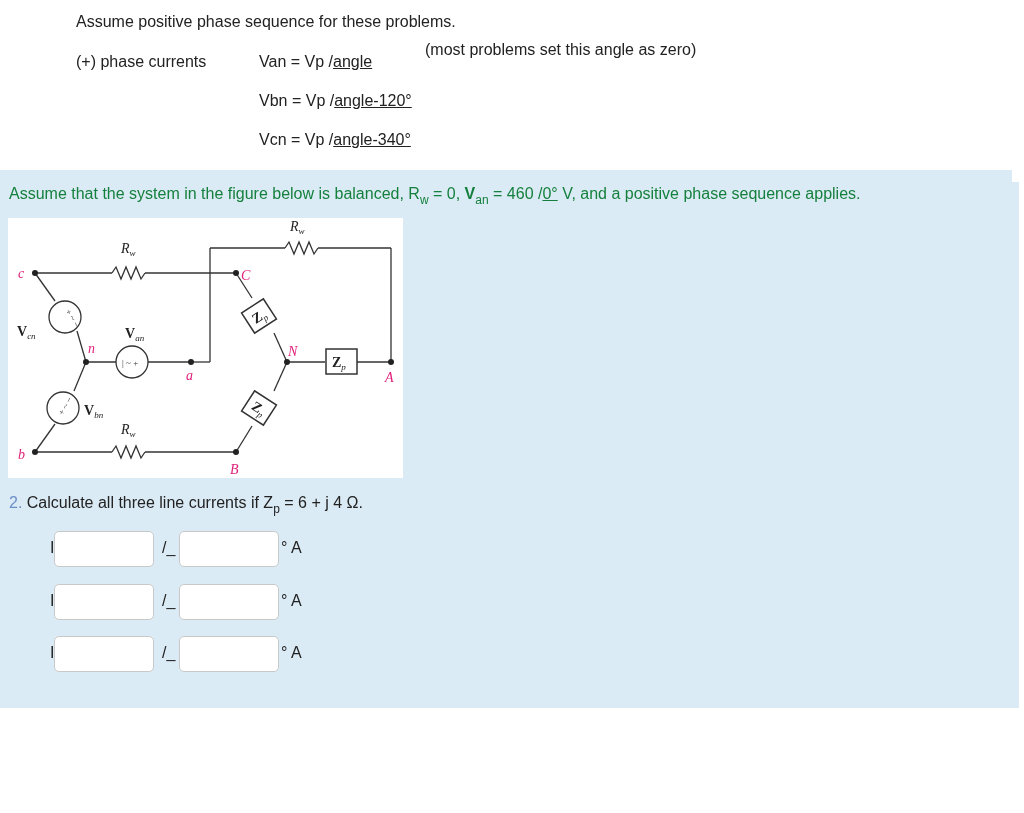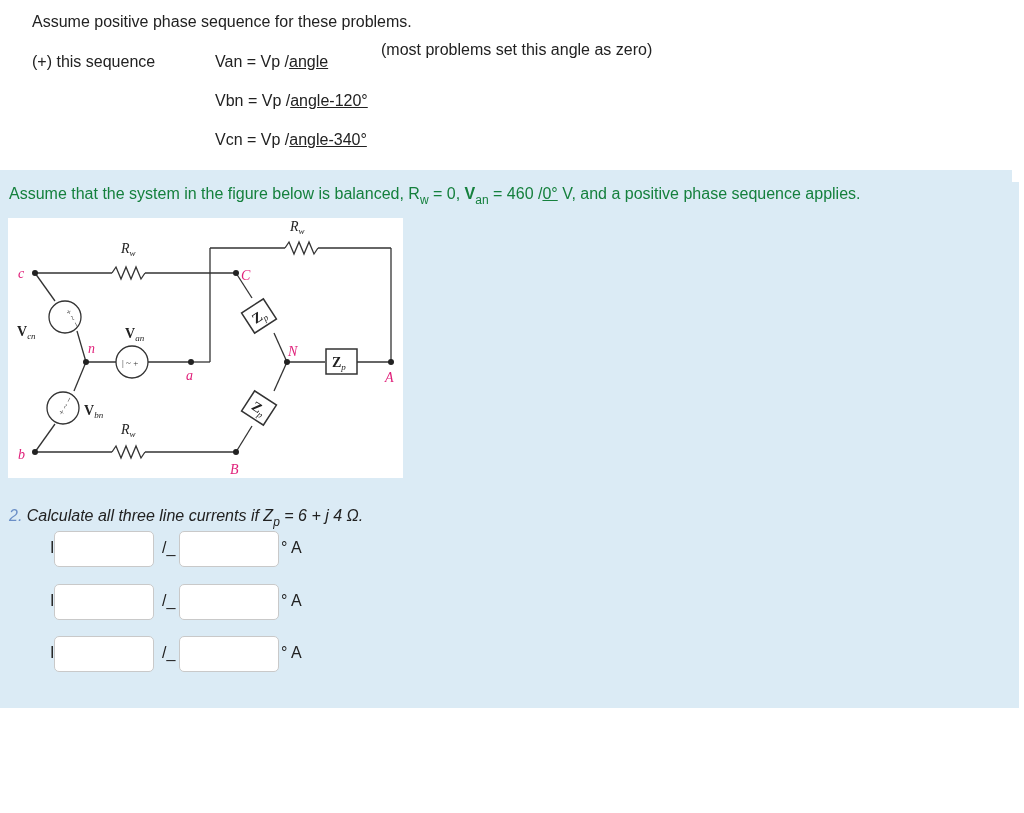--- a/index.html
+++ b/index.html
@@ -1,46 +1,46 @@
 <!DOCTYPE html>
 <html><head>
 <meta charset="utf-8">
 <style>
   html, body { margin:0; padding:0; background:#ffffff; }
   body { width:1024px; height:813px; position:relative; overflow:hidden;
          font-family:"Liberation Sans", sans-serif; color:#222; }
   .intro { position:absolute; left:32px; top:0; width:700px; font-size:16px; }
-  .intro .line { position:absolute; white-space:nowrap; }
+  .intro .line { position:absolute; white-space:nowrap;margin-left:44px; }
   .u { text-decoration:underline; }
   .panel-top { position:absolute; left:0; top:170px; width:1012px; height:14px; background:#dbebf5; }
   .panel { position:absolute; left:0; top:182px; width:1019px; height:526px; background:#dbebf5; }
   .stmt { position:absolute; left:9px; top:185px; font-size:16px; white-space:nowrap; color:#15803d; }
   sub { font-size:12px; vertical-align:-5px; line-height:0; }
   .figure { position:absolute; left:8px; top:218px; width:395px; height:260px; background:#fff; }
-  .q { position:absolute; left:9px; top:507px; font-size:16px; white-space:nowrap;font-style:italic; }
+  .q { position:absolute; left:9px; top:494px; font-size:16px; white-space:nowrap; }
   .q .num { color:#6b8fc7; }
   .row { position:absolute; left:10px; height:40px; font-size:16px; }
   .row .lbl { position:absolute; left:0; top:8px; white-space:nowrap;margin-left:40px; }
   .row .lbl .I { font-size:16px; }
   .row .lbl sub { font-size:12px; vertical-align:-7px; }
   .row input { position:absolute; top:0; width:100px; height:36px; border:1px solid #c9c9c9;
                border-radius:5px; background:#fff; box-sizing:border-box; padding:0 6px;
                font-family:"Liberation Sans", sans-serif; font-size:14px; }
   .row .mag { left:44px; }
   .row .ang { left:169px; }
   .row .angsym { position:absolute; left:152px; top:8px; font-size:16px; }
   .row .unit { position:absolute; left:271px; top:8px; font-size:16px; white-space:nowrap; }
   svg text { font-family:"Liberation Serif", serif; }
 </style>
 </head>
 <body>
 
 <div class="intro">
   <div class="line" style="left:0;top:13px;">Assume positive phase sequence for these problems.</div>
-  <div class="line" style="left:0;top:53px;">(+) this sequence</div>
+  <div class="line" style="left:0;top:53px;">(+) phase currents</div>
   <div class="line" style="left:183px;top:53px;">
     <span>Van = Vp /</span><span class="u">angle</span>
   </div>
   <div class="line" style="left:349px;top:41px;">(most problems set this angle as zero)</div>
   <div class="line" style="left:183px;top:92px;">
     <span>Vbn = Vp /</span><span class="u">angle-120°</span>
   </div>
   <div class="line" style="left:183px;top:131px;">
     <span>Vcn = Vp /</span><span class="u">angle-340°</span>
   </div>

